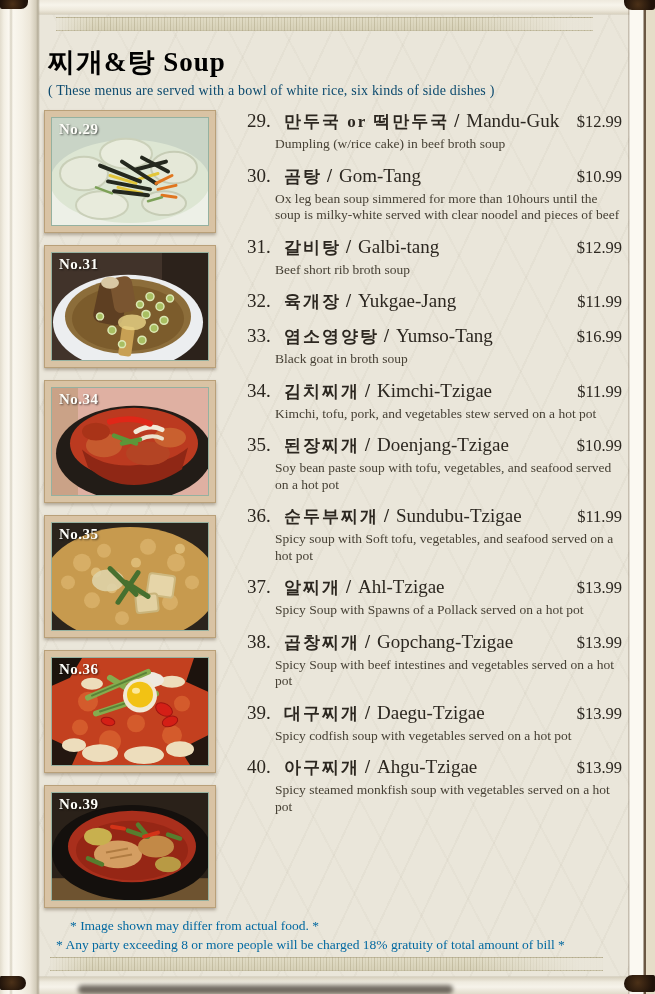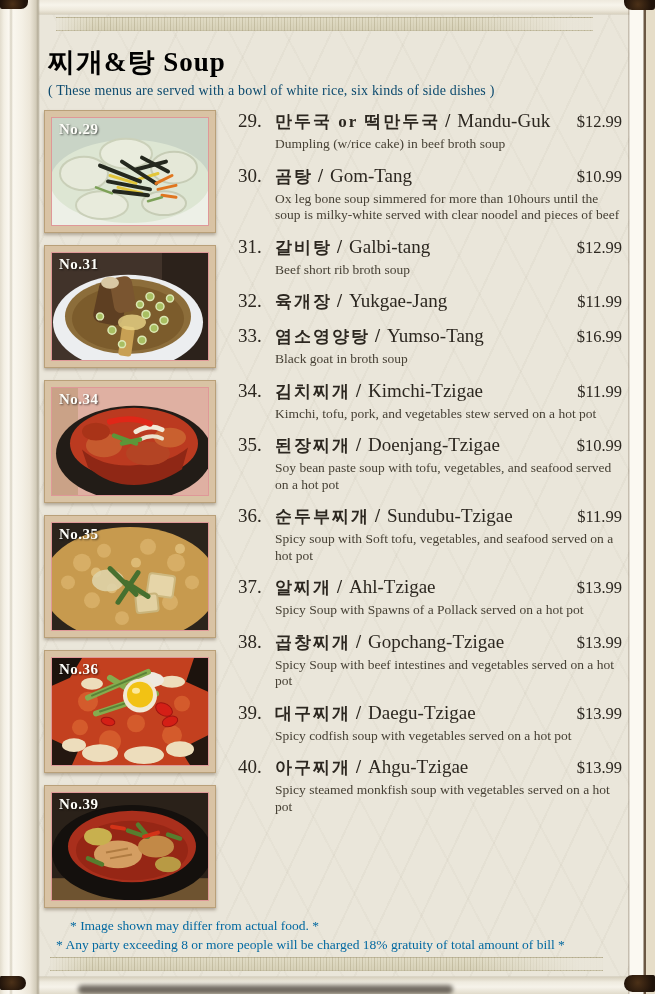--- a/index.html
+++ b/index.html
@@ -63,32 +63,32 @@
   .subtitle { font-size:14px; color:#0c4a6e; margin-top:3px; letter-spacing:.2px; }
   
   .photos { position:absolute; left:44px; top:110px; width:172px; }
   .photo {
     height:123px; margin-bottom:12px; position:relative;
     background:#d9c3a4; border:1px solid #b9a079; padding:6px;
     box-shadow:0 2px 3px rgba(70,50,25,.35);
   }
   .photo-img {
     position:relative; width:100%; height:100%;
-    border:1px solid rgba(255,255,255,.55); overflow:hidden; background:#b91c1c;
+    border:1px solid rgba(255,255,255,.55); overflow:hidden; background:#14532d;
   }
   .photo-img svg { display:block; width:100%; height:100%; }
   .photo-label {
     position:absolute; left:7px; top:3px;
     font-size:15px; font-weight:bold; color:#fdfdf8;
     text-shadow:1px 1px 2px rgba(0,0,0,.65); letter-spacing:.5px;
   }
   
   .menu { position:absolute; left:238px; top:110px; width:384px; }
   .menu-item { margin-bottom:12px; }
-  .item-head { display:flex; align-items:baseline; color:#2c2720; }
+  .item-head { display:flex; align-items:baseline; color:#2c2720;margin-left:9px; }
   .item-head .num { font-size:19px; width:37px; flex:0 0 auto; }
   .item-head .kor { font-size:17px; font-weight:bold; letter-spacing:2px; margin-right:5px; white-space:nowrap; }
   .item-head .slash { font-size:18px; font-weight:bold; margin-right:7px; }
   .item-head .eng { font-size:19px; white-space:nowrap;text-align:center; }
   .item-head .price { margin-left:auto; font-size:16.5px; padding-left:8px; }
   .desc { margin:3px 0 0 37px; max-width:350px; font-size:13.5px; line-height:16.5px; color:#474135; }
   
   .footer { position:absolute; left:56px; top:916px; width:560px; font-size:13.5px; color:#0369a1; line-height:19px; }
   .note-1 { padding-left:14px; }
 </style>
@@ -336,21 +336,21 @@
   </div>
 
   <div class="menu-item">
     <div class="item-head">
       <span class="num">30.</span>
       <span class="kor">곰탕</span>
       <span class="slash">/</span>
       <span class="eng">Gom-Tang</span>
       <span class="price">$10.99</span>
     </div>
-    <div class="desc">Ox leg bone soup simmered for more than 10hours until the soup is milky-white served with clear noodel and pieces of beef</div>
+    <div class="desc">Ox leg bean soup simmered for more than 10hours until the soup is milky-white served with clear noodel and pieces of beef</div>
   </div>
 
   <div class="menu-item">
     <div class="item-head">
       <span class="num">31.</span>
       <span class="kor">갈비탕</span>
       <span class="slash">/</span>
       <span class="eng">Galbi-tang</span>
       <span class="price">$12.99</span>
     </div>

